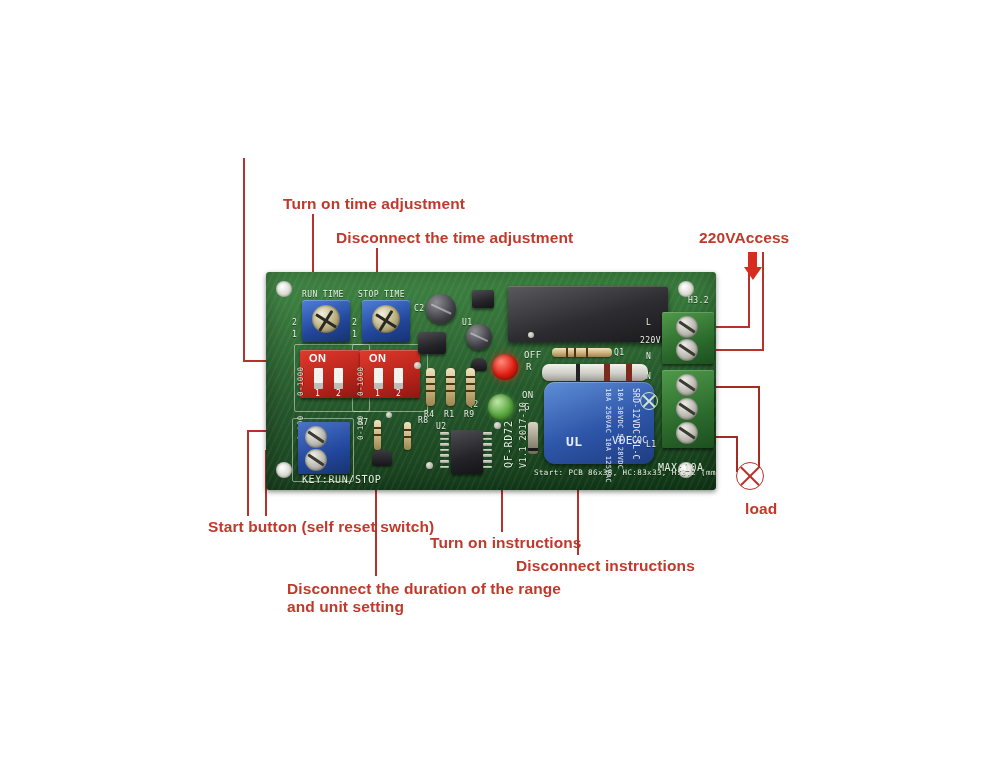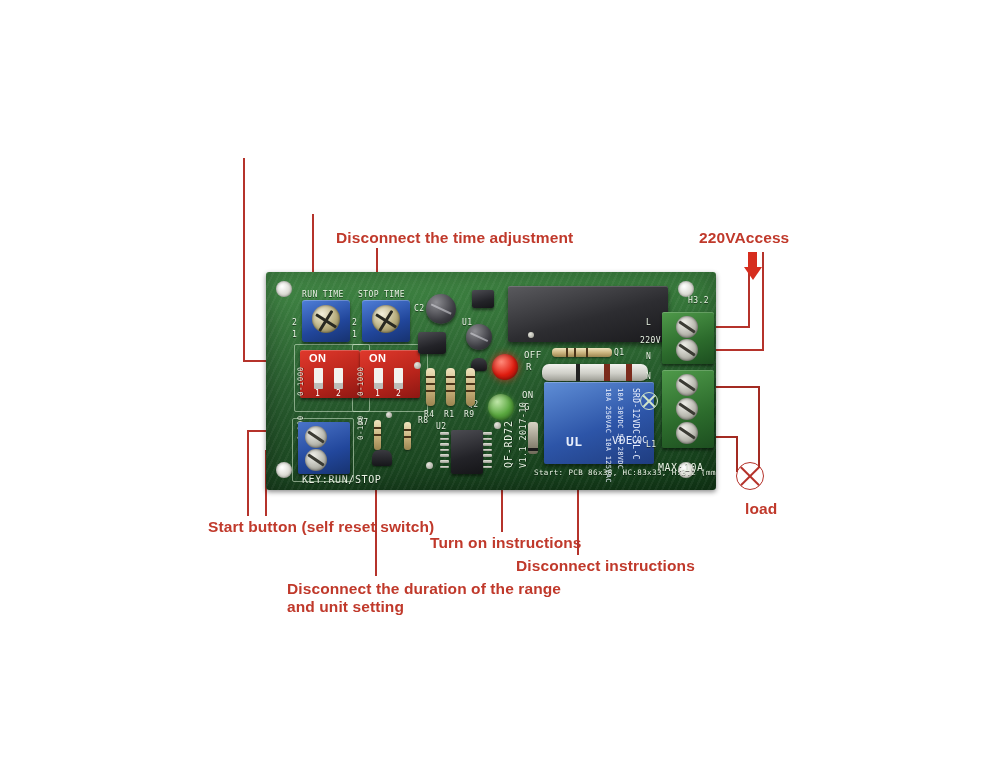--- a/index.html
+++ b/index.html
@@ -61,21 +61,21 @@
   .screw{position:absolute;width:22px;height:22px;border-radius:50%;
         background:radial-gradient(circle at 36% 30%,#f0f0ea,#b9b9b0 55%,#76766d);
         box-shadow:inset 0 0 3px rgba(0,0,0,.6);}
   .screw:after{content:"";position:absolute;left:50%;top:50%;width:19px;height:3.2px;
         background:#3b3b34;border-radius:1px;transform:translate(-50%,-50%) rotate(34deg);}
   
   .ktermblk{position:absolute;background:linear-gradient(160deg,#4a74c8,#22479c 60%,#173371);
         border-radius:2px;box-shadow:0 2px 3px rgba(0,0,0,.5);}
 
   
-  .relay{position:absolute;border-radius:2px;
+  .relay{position:absolute;border-radius:11px;
         background:linear-gradient(160deg,#5f8ed6,#2d55a8 55%,#1f3d80);
         box-shadow:0 2px 4px rgba(0,0,0,.5), inset 0 1px 0 rgba(255,255,255,.22);}
   .rtxt{position:absolute;color:#e8eefb;font-family:"DejaVu Sans Mono",monospace;
         font-size:8px;white-space:nowrap;transform-origin:0 0;letter-spacing:.3px;}
 
   
   .blackblk{position:absolute;border-radius:2px;
         background:linear-gradient(165deg,#5a5a5e,#2d2d31 55%,#1a1a1d);
         box-shadow:0 3px 5px rgba(0,0,0,.55), inset 0 1px 0 rgba(255,255,255,.16);}
 
@@ -122,20 +122,21 @@
   .lamp{position:absolute;border:1.7px solid #b5332b;border-radius:50%;}
   .lamp i{position:absolute;left:50%;top:50%;width:100%;height:1.7px;background:#b5332b;}
   .lamp i.a{transform:translate(-50%,-50%) rotate(45deg);}
   .lamp i.b{transform:translate(-50%,-50%) rotate(-45deg);}
 </style>
 </head>
 <body>
 
 <div id="stage">
 
+  <div class="ann" style="left:283px;top:195px;">Turn on time adjustment</div>
   <div class="ann" style="left:336px;top:229px;">Disconnect the time adjustment</div>
   <div class="ann" style="left:699px;top:229px;">220VAccess</div>
   <div class="ann" style="left:208px;top:518px;">Start button (self reset switch)</div>
   <div class="ann" style="left:430px;top:534px;">Turn on instructions</div>
   <div class="ann" style="left:287px;top:580px;">Disconnect the duration of the range</div>
   <div class="ann" style="left:516px;top:557px;">Disconnect instructions</div>
   <div class="ann" style="left:287px;top:598px;">and unit setting</div>
   <div class="ann" style="left:745px;top:500px;">load</div>
 
   <div class="vline" style="left:243px;top:158px;height:203px;"></div>

